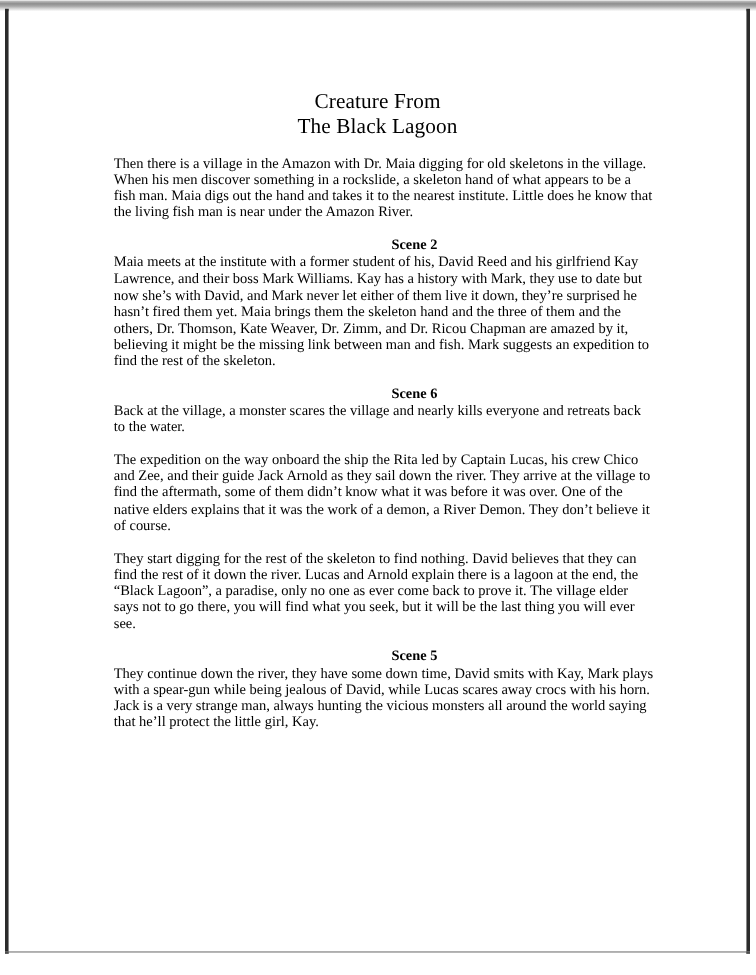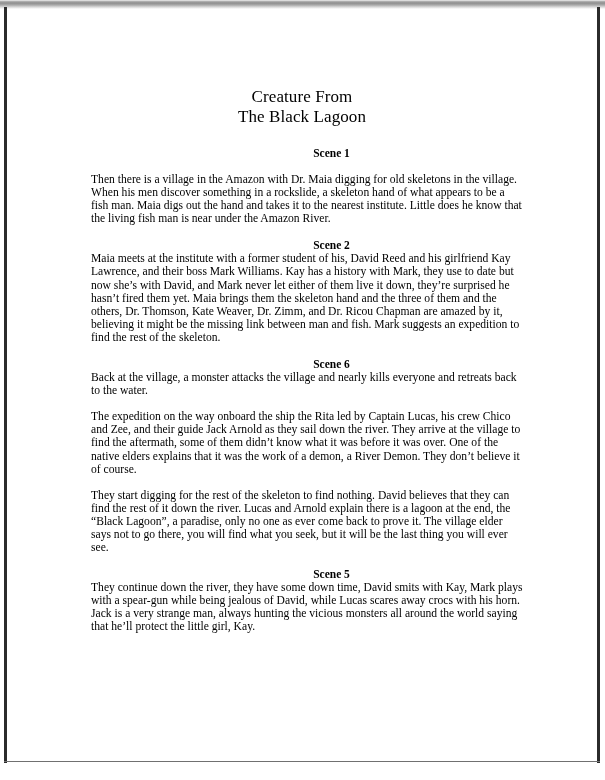--- a/index.html
+++ b/index.html
@@ -69,21 +69,21 @@
     position: absolute;
     top: 9px;
     left: 7px;
     width: 590px;
     height: 752px;
     background: #ffffff;
   }
 
   .doc-title {
     margin: 0;
-    padding-top: 78px;
+    padding-top: 62px;
     text-align: center;
     font-size: 17px;
     font-weight: normal;
     line-height: 20px;
     color: #000000;
     letter-spacing: 0.1px;
   }
   .doc-title .title-line {
     display: block;
   }
@@ -132,28 +132,27 @@
 
   <div class="sheet">
 
     <h1 class="doc-title">
       <span class="title-line">Creature From</span>
       <span class="title-line">The Black Lagoon</span>
     </h1>
 
     <div class="content">
 
-      <div class="scene-heading scene-1-heading">Scene 1</div>
       <p class="para gap">Then there is a village in the Amazon with Dr. Maia digging for old skeletons in the village. When his men discover something in a rockslide, a skeleton hand of what appears to be a fish man. Maia digs out the hand and takes it to the nearest institute. Little does he know that the living fish man is near under the Amazon River.</p>
 
       <div class="scene-heading spaced">Scene 2</div>
       <p class="para">Maia meets at the institute with a former student of his, David Reed and his girlfriend Kay Lawrence, and their boss Mark Williams. Kay has a history with Mark, they use to date but now she’s with David, and Mark never let either of them live it down, they’re surprised he hasn’t fired them yet. Maia brings them the skeleton hand and the three of them and the others, Dr. Thomson, Kate Weaver, Dr. Zimm, and Dr. Ricou Chapman are amazed by it, believing it might be the missing link between man and fish. Mark suggests an expedition to find the rest of the skeleton.</p>
 
       <div class="scene-heading spaced">Scene 6</div>
-      <p class="para">Back at the village, a monster attacks the village and nearly kills everyone and retreats back to the water.</p>
+      <p class="para">Back at the village, a monster scares the village and nearly kills everyone and retreats back to the water.</p>
       <p class="para gap">The expedition on the way onboard the ship the Rita led by Captain Lucas, his crew Chico and Zee, and their guide Jack Arnold as they sail down the river. They arrive at the village to find the aftermath, some of them didn’t know what it was before it was over. One of the native elders explains that it was the work of a demon, a River Demon. They don’t believe it of course.</p>
       <p class="para gap">They start digging for the rest of the skeleton to find nothing. David believes that they can find the rest of it down the river. Lucas and Arnold explain there is a lagoon at the end, the “Black Lagoon”, a paradise, only no one as ever come back to prove it. The village elder says not to go there, you will find what you seek, but it will be the last thing you will ever see.</p>
 
       <div class="scene-heading spaced">Scene 5</div>
       <p class="para">They continue down the river, they have some down time, David smits with Kay, Mark plays with a spear-gun while being jealous of David, while Lucas scares away crocs with his horn. Jack is a very strange man, always hunting the vicious monsters all around the world saying that he’ll protect the little girl, Kay.</p>
 
     </div>
   </div>
 </div>
 

